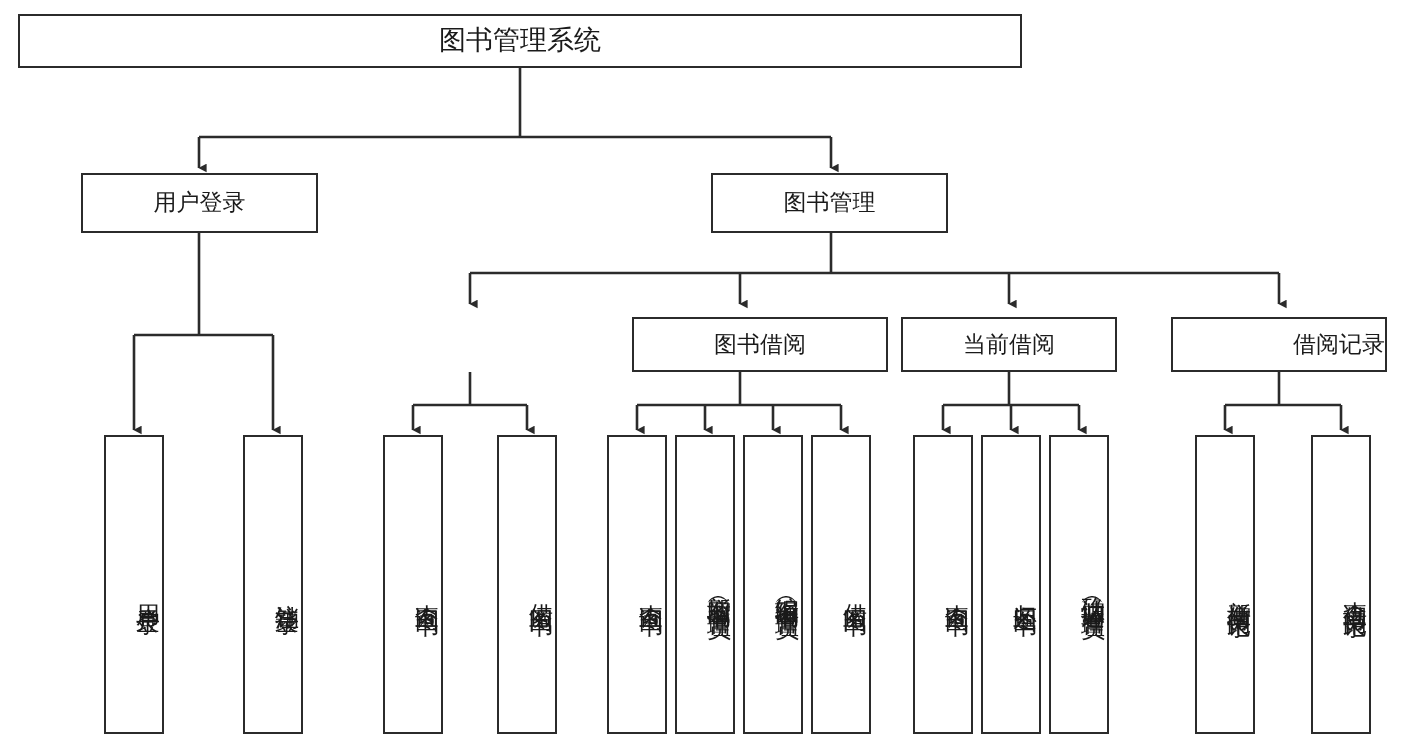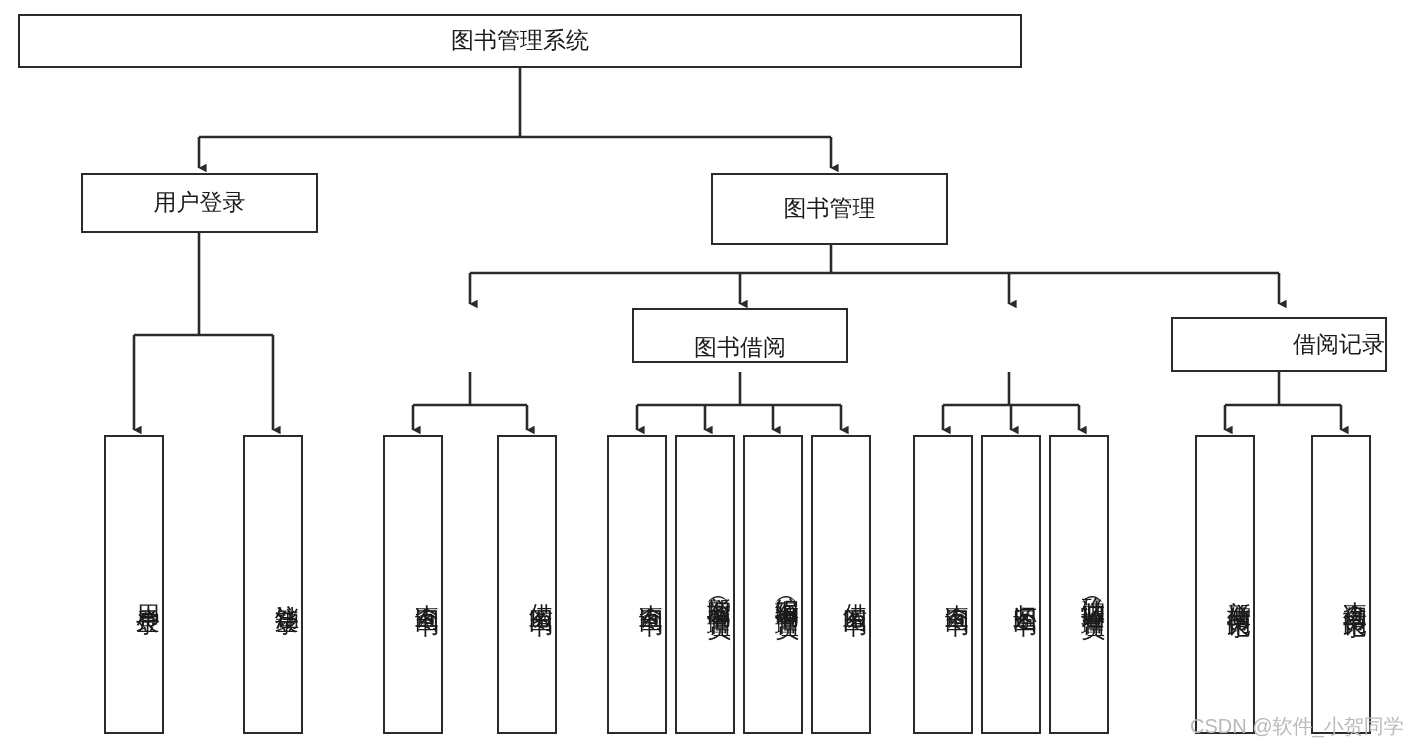--- a/index.html
+++ b/index.html
@@ -35,21 +35,21 @@
     justify-content: center;
     color: #1a1a1a;
     line-height: 1.18;
     text-align: center;
     z-index: 2;
   }
   .node.horiz {
     font-size: 23px;
   }
   .node.root {
-    font-size: 23px;
+    font-size: 27px;
   }
   .node.vert {
     writing-mode: vertical-rl;
     text-orientation: upright;
     align-items: flex-start;
     justify-content: center;
     padding-top: 12px;
     font-size: 24px;
     letter-spacing: 3px;
   }
@@ -124,26 +124,29 @@
     </g>
   </svg>
 
   <div class="node root" style="left:18px; top:14px; width:1004px; height:54px;">
     <span>图书管理系统</span>
   </div>
 
   <div class="node horiz" style="left:81px; top:173px; width:237px; height:60px;">
     <span>用户登录</span>
   </div>
-  <div class="node horiz" style="left:711px; top:173px; width:237px; height:72px;">
+  <div class="node horiz" style="left:711px; top:173px; width:237px; height:60px;">
     <span>图书管理</span>
   </div>
 
-  <div class="node horiz" style="left:632px; top:308px; width:216px; height:55px;align-items:flex-end;">
+  <div class="node horiz" style="left:632px; top:317px; width:256px; height:55px;">
     <span>图书借阅</span>
+  </div>
+  <div class="node horiz" style="left:901px; top:317px; width:216px; height:55px;">
+    <span>当前借阅</span>
   </div>
   <div class="node horiz" style="left:1171px; top:317px; width:216px; height:55px;justify-content:flex-end;">
     <span>借阅记录</span>
   </div>
 
   <div class="node vert" style="left:104px; top:435px; width:60px; height:299px;">
     <span class="vlabel">用户登录</span>
   </div>
   <div class="node vert" style="left:243px; top:435px; width:60px; height:299px;">
     <span class="vlabel">注销登录</span>
@@ -179,15 +182,14 @@
     <span class="vlabel">确认归还（管理员）</span>
   </div>
 
   <div class="node vert" style="left:1195px; top:435px; width:60px; height:299px;">
     <span class="vlabel">新增借阅记录</span>
   </div>
   <div class="node vert" style="left:1311px; top:435px; width:60px; height:299px;">
     <span class="vlabel">查询借阅记录</span>
   </div>
 
-  <div class="watermark" style="left:1190px; top:713px;">CSDN @软件_小贺同学</div>
 
 </div>
 
 </body></html>

